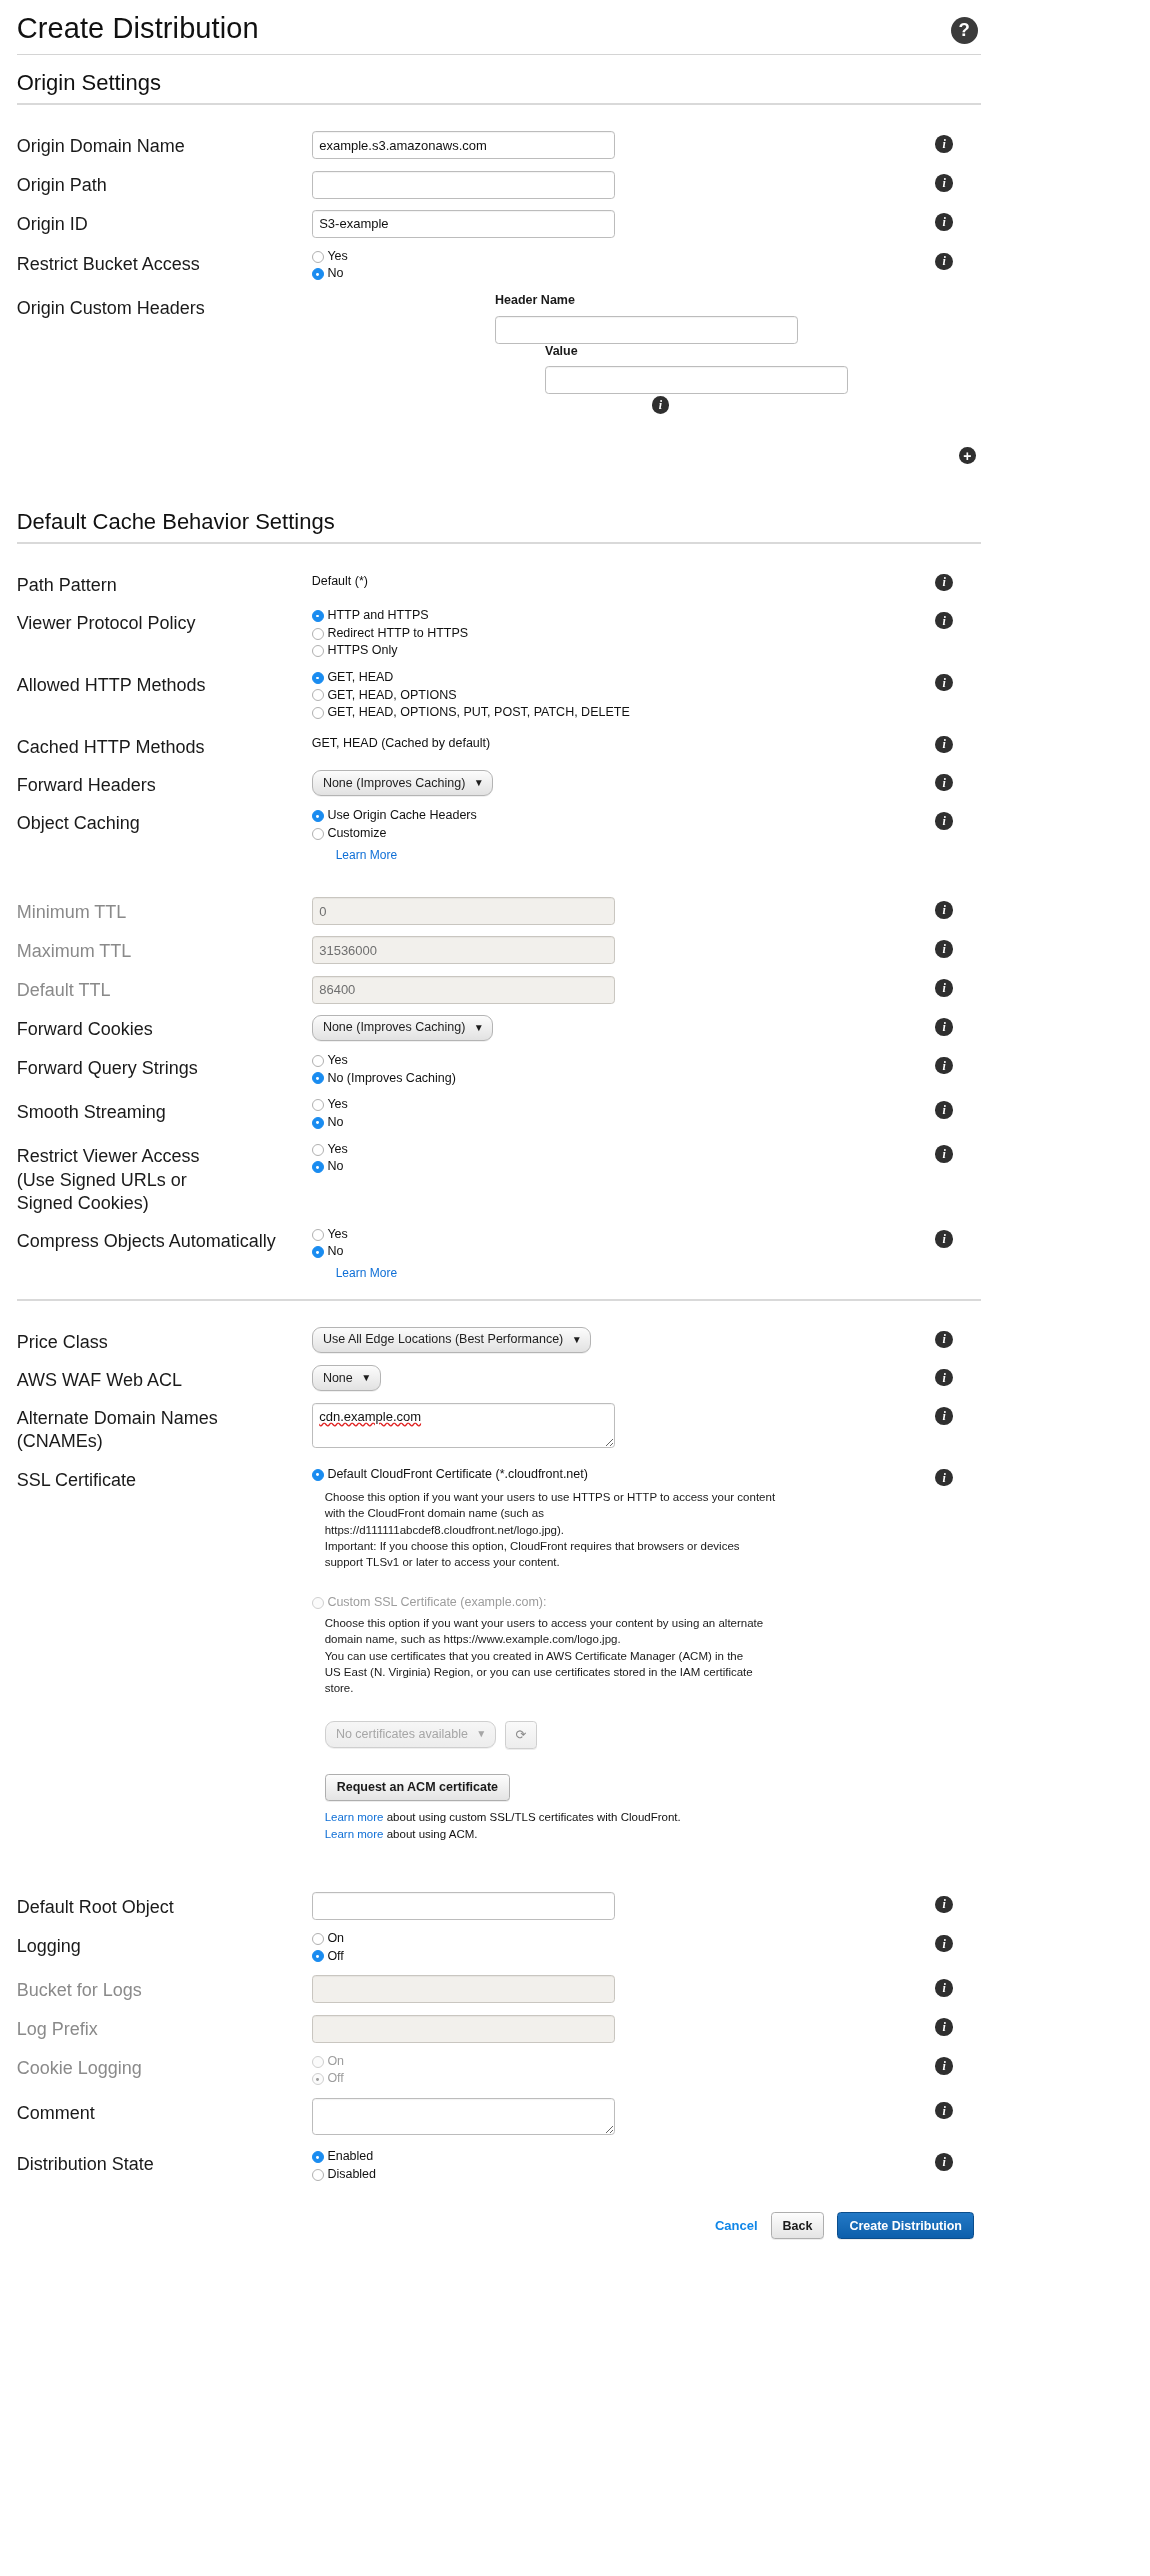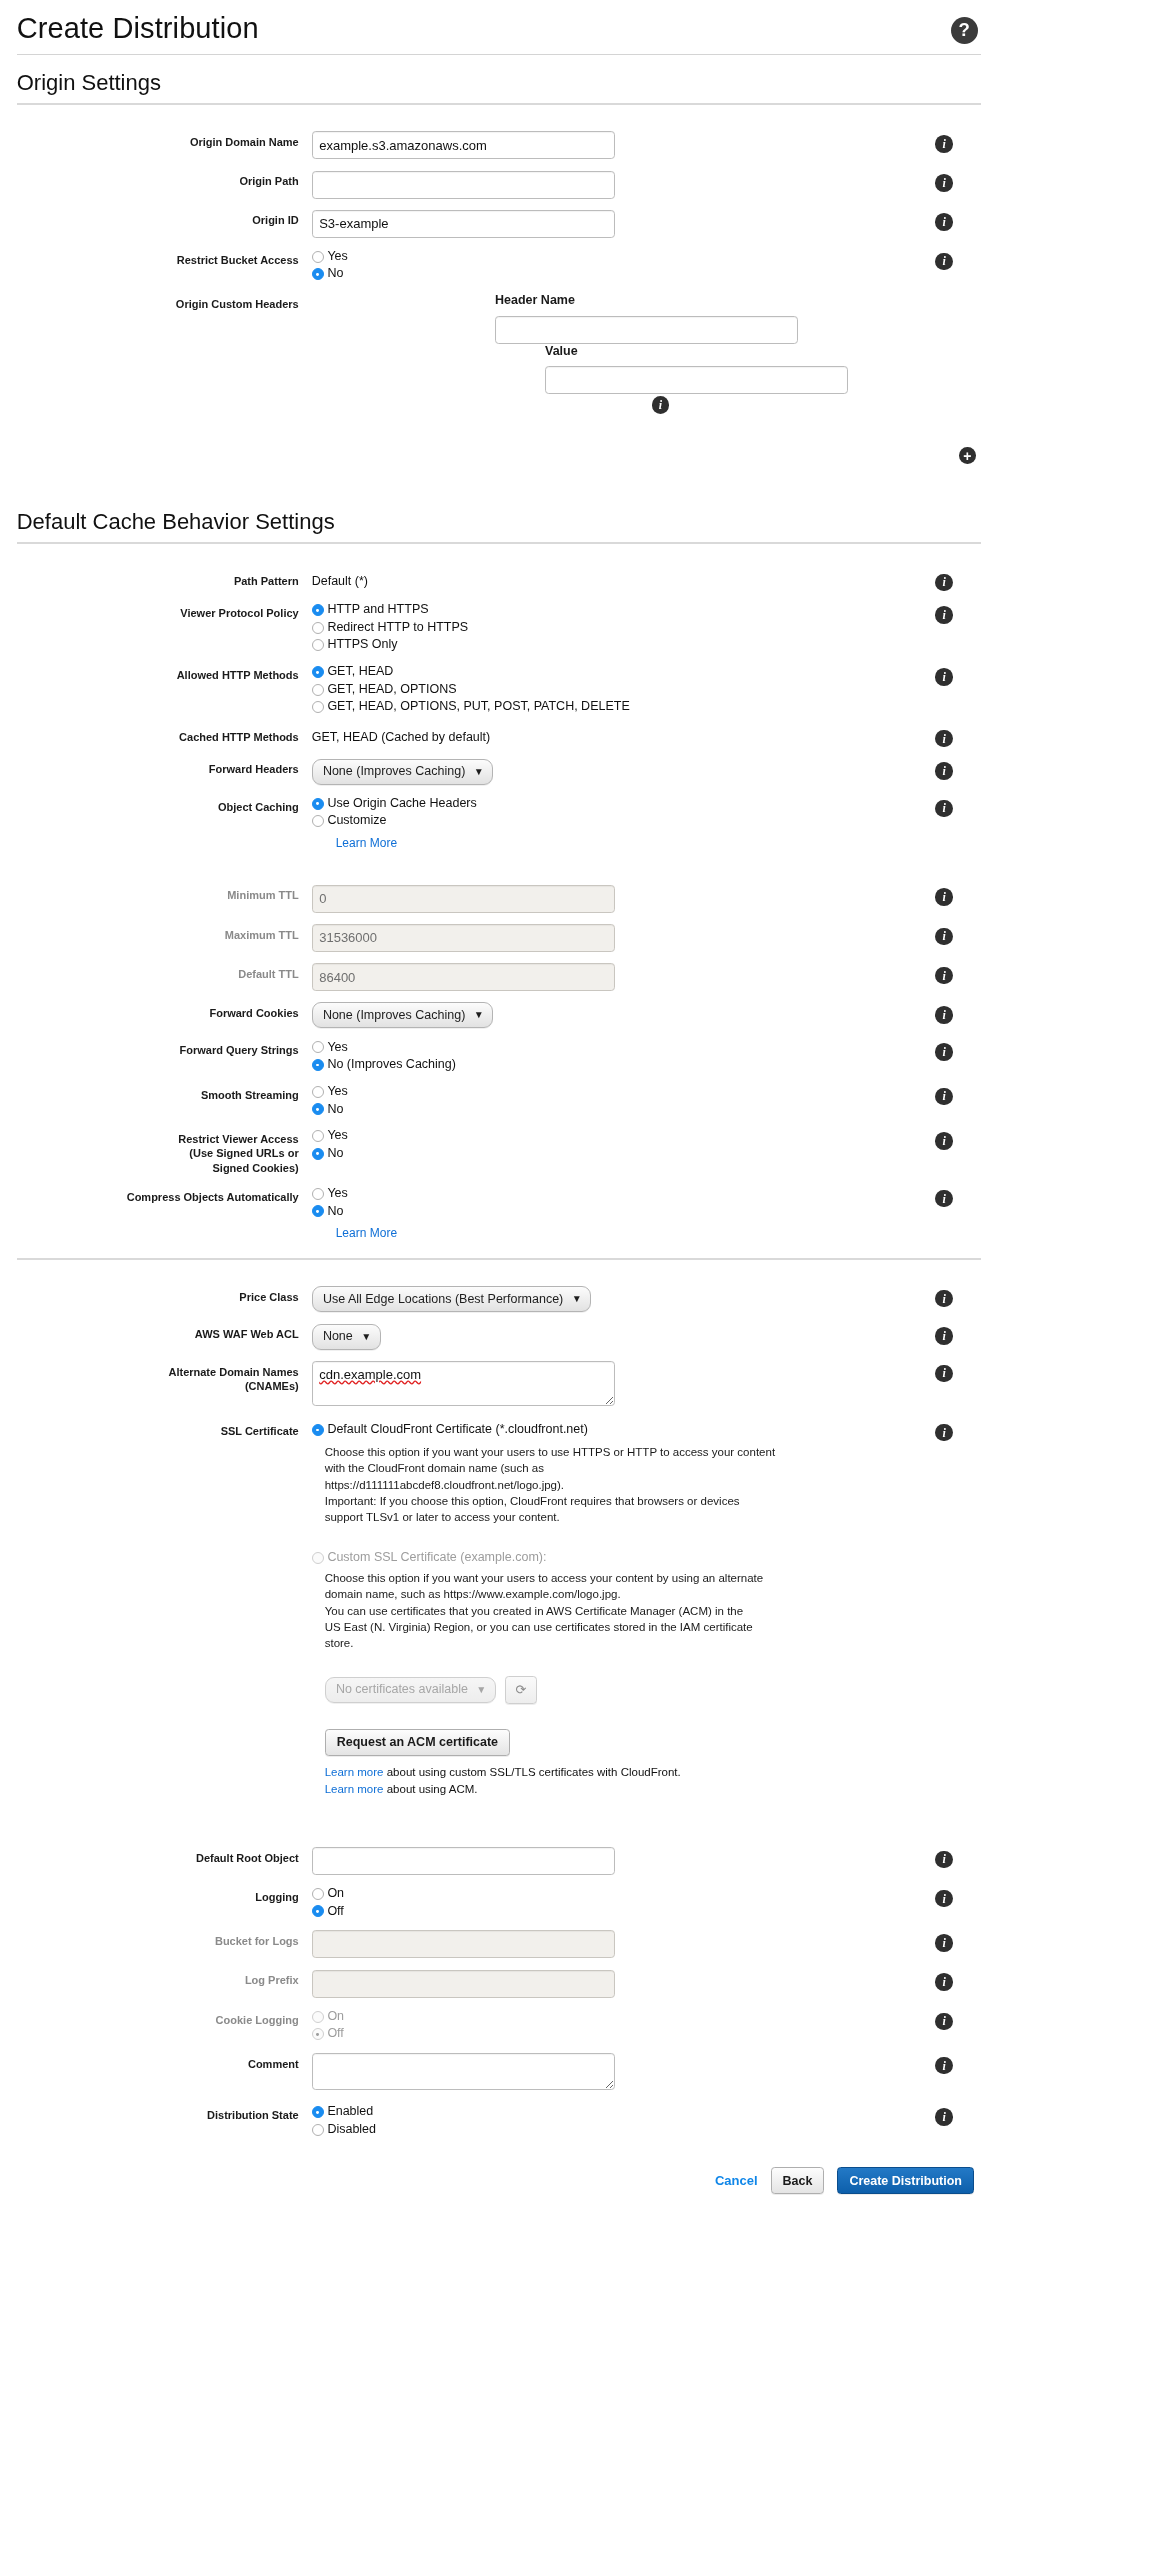--- a/index.html
+++ b/index.html
@@ -30,22 +30,22 @@
   .hrule { height: 0.9px; background: #d4d4d4; width: 100%; }
 
   
   .section-title { font-size: 22px; font-weight: 400; padding: 15px 0 7.4px 0; }
   .section-rule { height: 1.9px; background: #d9d9d9; width: 100%; margin-bottom: 7.4px; }
 
   
   .row { display: flex; align-items: flex-start; padding: 5.6px 0; }
   .row-label {
     width: 295px; flex: 0 0 295px;
-    text-align: right; padding-right: 13px; padding-top: 3.7px;
-    font-size: 11px; font-weight: bold; color: #1a1a1a; line-height: 1.3;
+    text-align: left; padding-right: 13px; padding-top: 3.7px;
+    font-size: 18px; font-weight: normal; color: #1a1a1a; line-height: 1.3;
   }
   .row-label.dim { color: #8a8a8a; }
   .row-field { flex: 1 1 auto; min-width: 0; position: relative; }
   .row-info { flex: 0 0 74px; display: flex; justify-content: flex-start; padding-top: 3.7px; padding-left: 28px; }
 
   .info-icon {
     width: 17.6px; height: 17.6px; border-radius: 50%;
     background: #2f2f2f; color: #fff;
     display: inline-flex; align-items: center; justify-content: center;
     font-size: 12px; font-weight: bold; font-style: italic;

